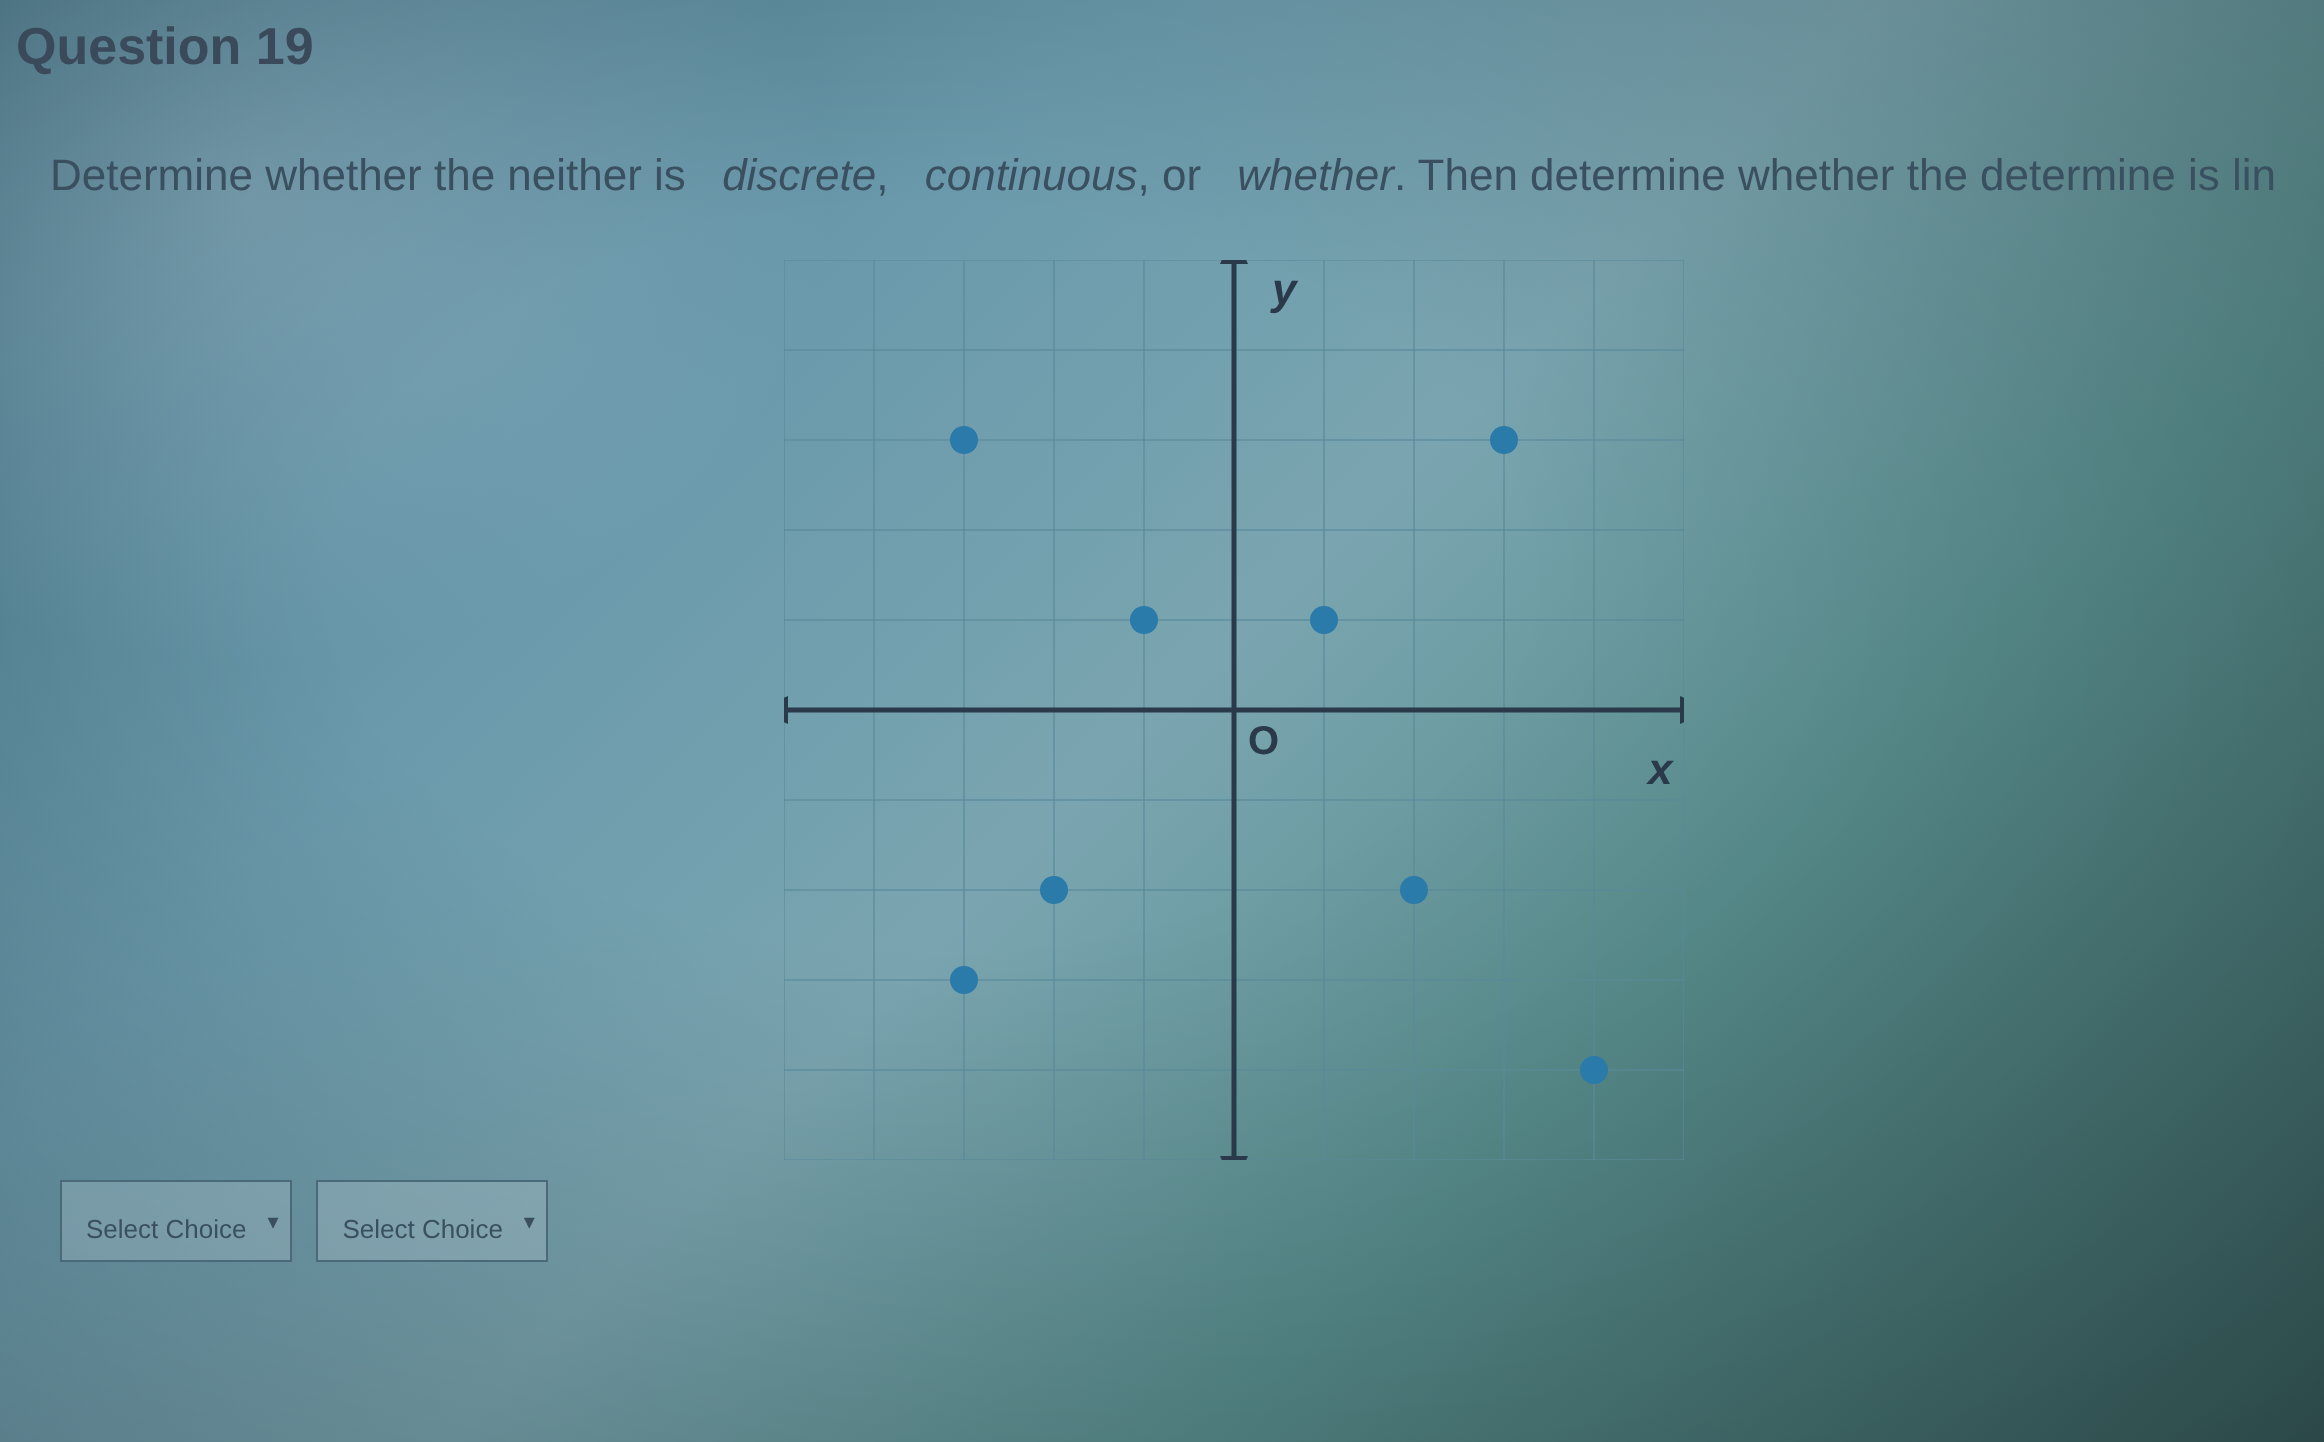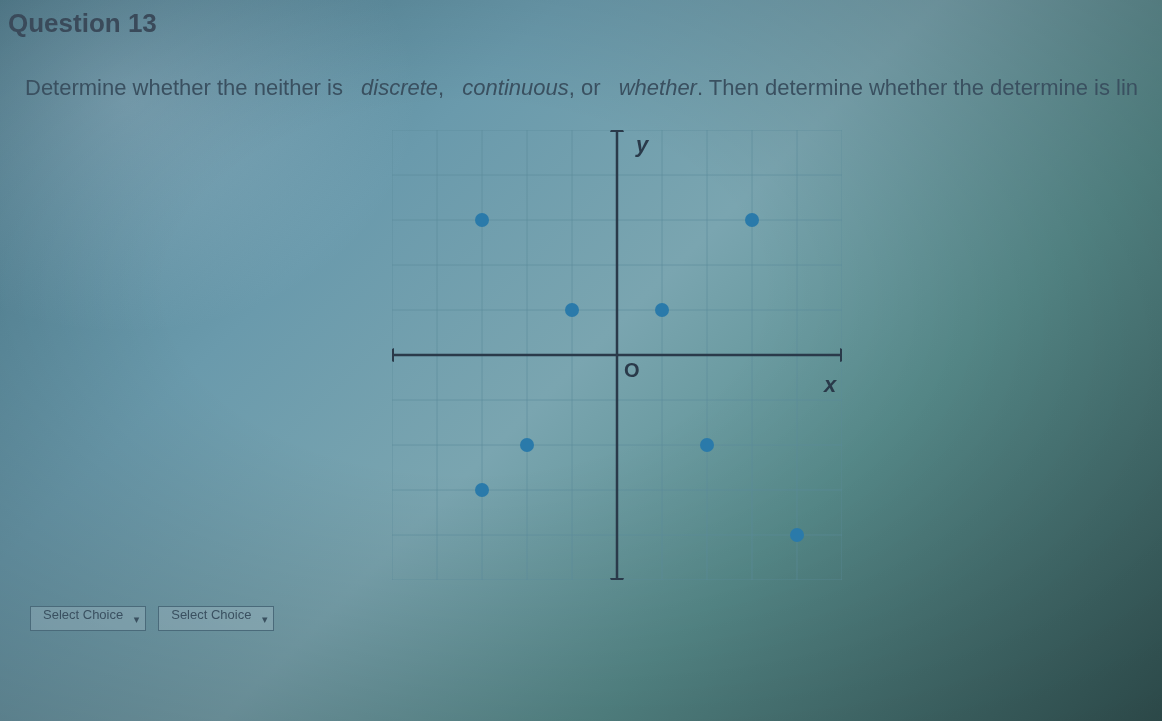--- a/index.html
+++ b/index.html
@@ -97,21 +97,21 @@
       position: absolute;
       bottom: 90px;
       left: 30px;
       display: flex;
       gap: 12px;
     }
     
     .dropdown {
       border: 1px solid #4a6a7a;
       background: rgba(180, 200, 210, 0.3);
-      padding: 0 22px 8px 12px;
+      padding: 16px 22px 8px 12px;
       font-size: 13px;
       color: #3a5060;
       position: relative;
       min-width: 110px;
       cursor: pointer;
     }
     
     .dropdown::after {
       content: "▾";
       position: absolute;
@@ -130,21 +130,21 @@
       background: radial-gradient(ellipse at 25% 25%, rgba(200,220,235,0.3) 0%, transparent 55%);
       pointer-events: none;
     }
   </style>
 </head>
 <body>
 
 <div class="glare"></div>
 <div class="vignette"></div>
 
-<div class="question-header">Question 13</div>
+<div class="question-header">Question 19</div>
 
 <div class="question-text">
   <span>Determine whether the neither is </span><span class="italic">discrete</span><span>, </span><span class="italic">continuous</span><span>, or </span><span class="italic">whether</span><span>. Then determine whether the determine is lin</span>
 </div>
 
 <div class="chart-container">
   <svg class="grid-svg" viewBox="0 0 450 450">
 
     <g>
       <line class="grid-line" x1="0" y1="0" x2="0" y2="450"></line>

